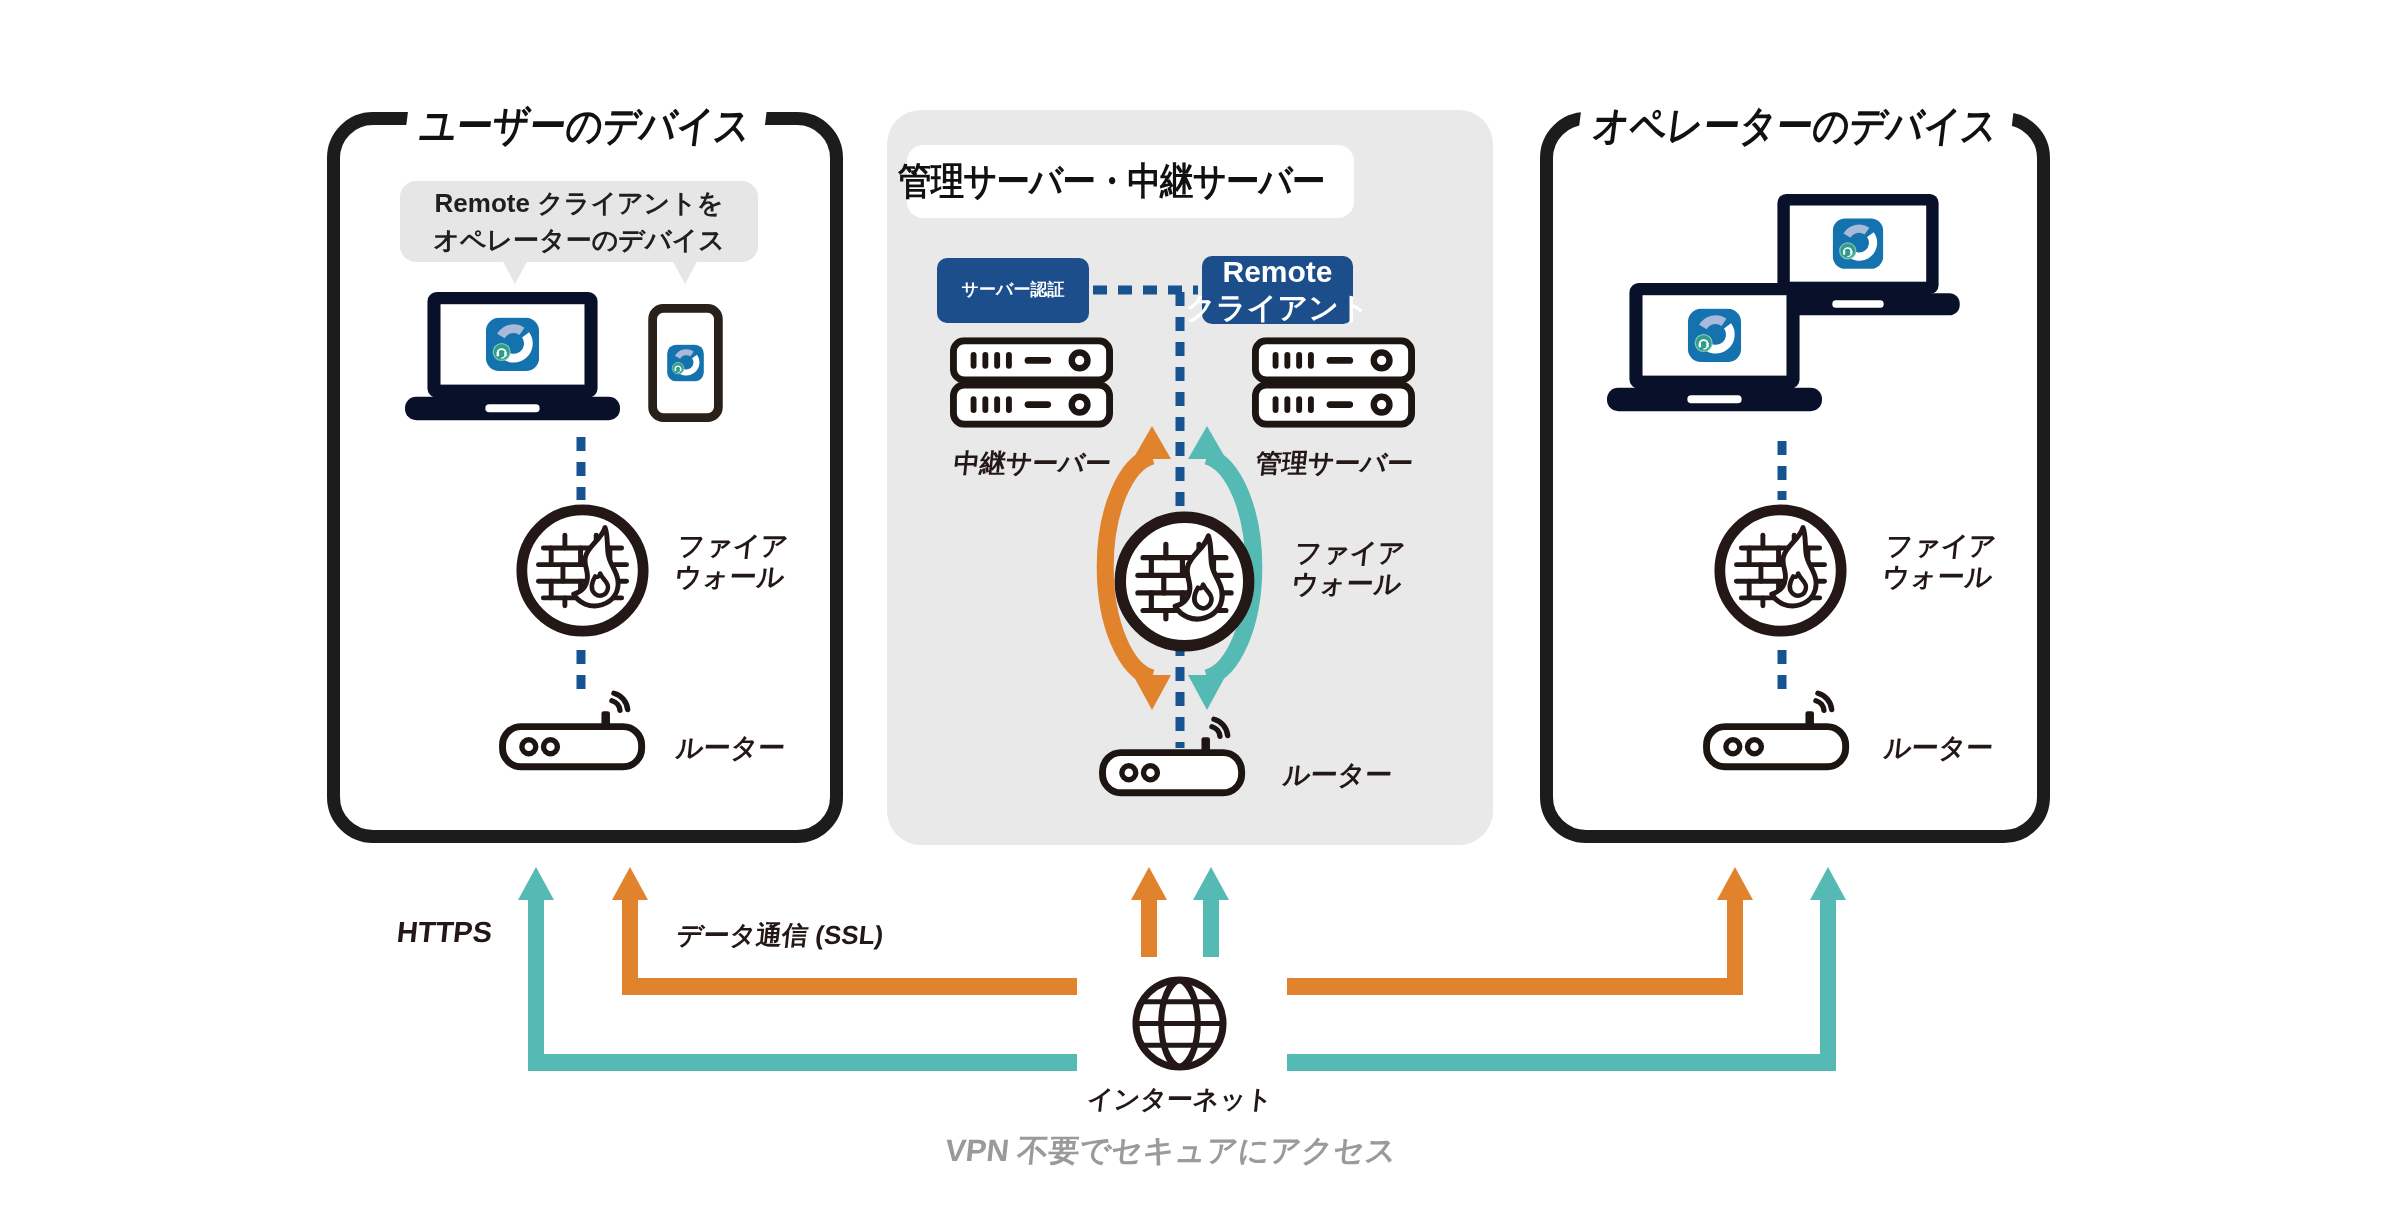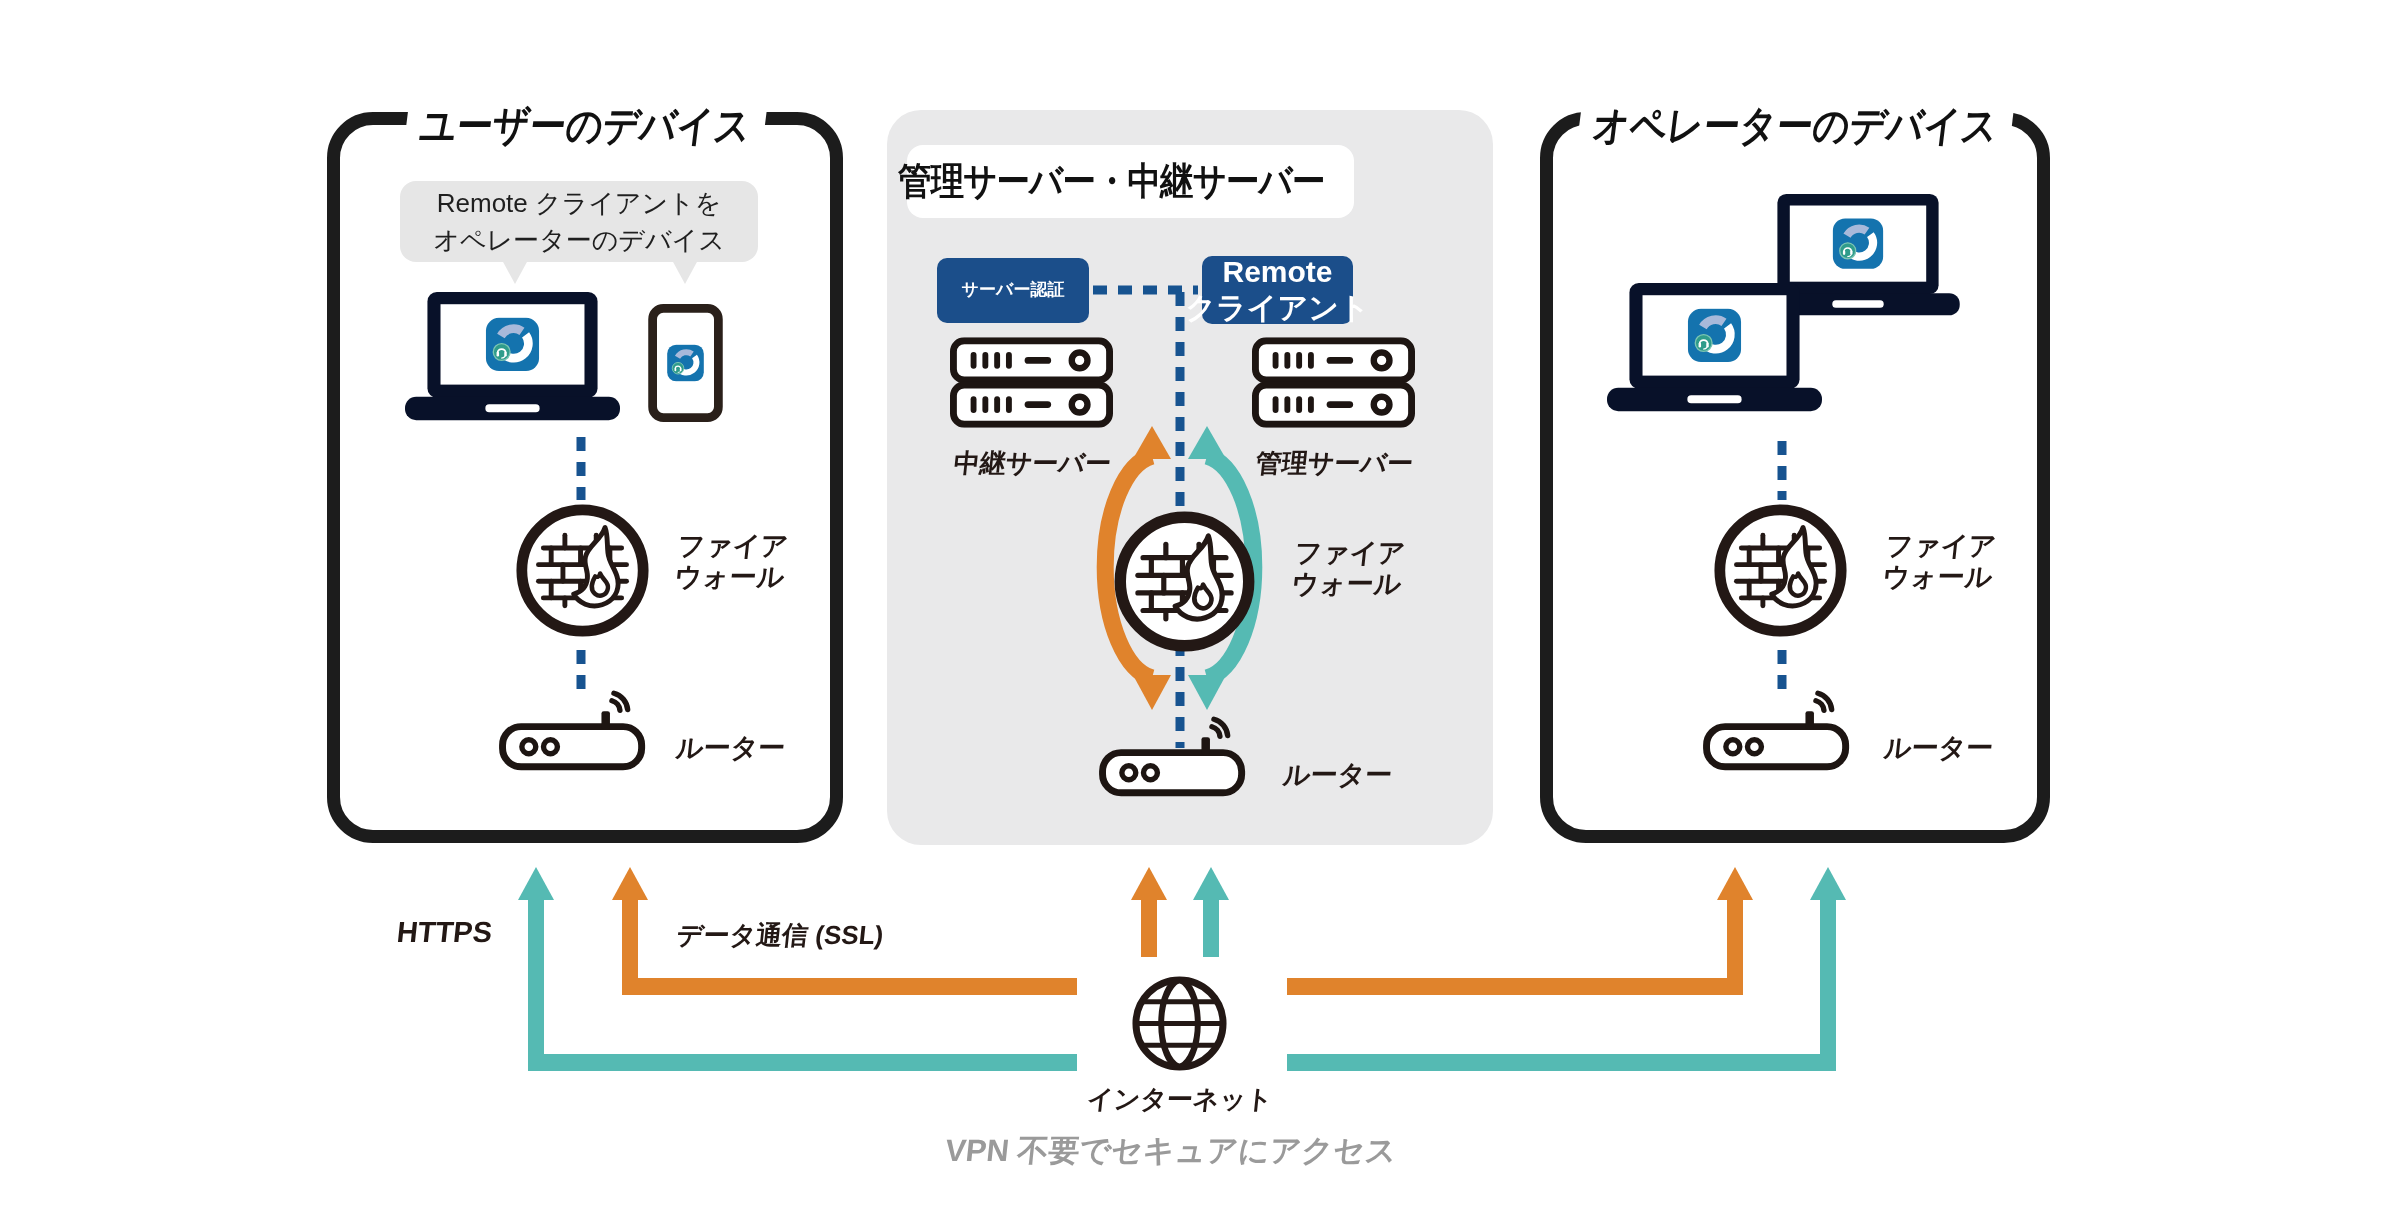--- a/index.html
+++ b/index.html
@@ -27,21 +27,21 @@
     display:flex;align-items:center;justify-content:center;
   }
   .panel-title span{
     font-size:38px;font-weight:900;color:#111;white-space:nowrap;
     transform:scaleX(0.88);letter-spacing:-1px;
   }
   
   .tooltip{
     position:absolute;background:#e6e6e6;border-radius:16px;z-index:6;
     display:flex;flex-direction:column;align-items:center;justify-content:center;
-    font-size:26px;font-weight:400;color:#1f1f1f;line-height:1.42;white-space:nowrap;
+    font-size:26px;font-weight:700;color:#1f1f1f;line-height:1.42;white-space:nowrap;
   }
   .tail{
     position:absolute;width:0;height:0;z-index:6;
     border-left:13px solid transparent;border-right:13px solid transparent;
     border-top:24px solid #e6e6e6;
   }
   
   .icon-label{
     position:absolute;font-size:27px;font-weight:800;color:#231815;line-height:1.14;
     white-space:nowrap;z-index:6;transform:skewX(-6deg);

